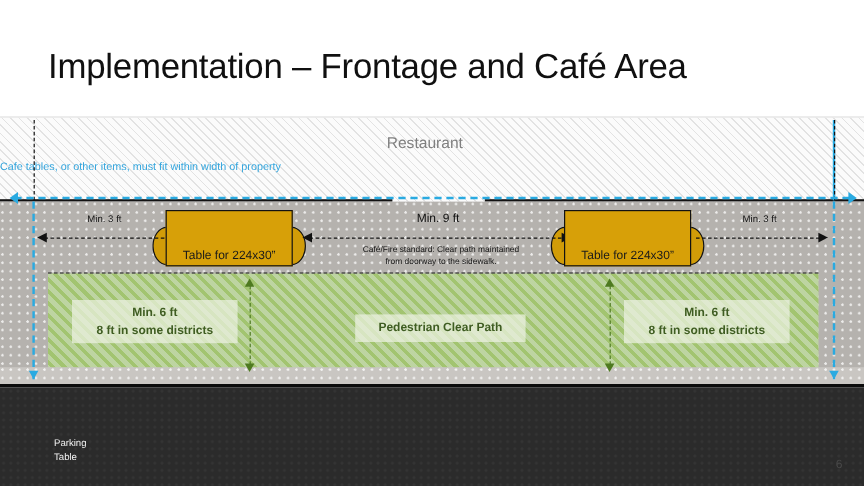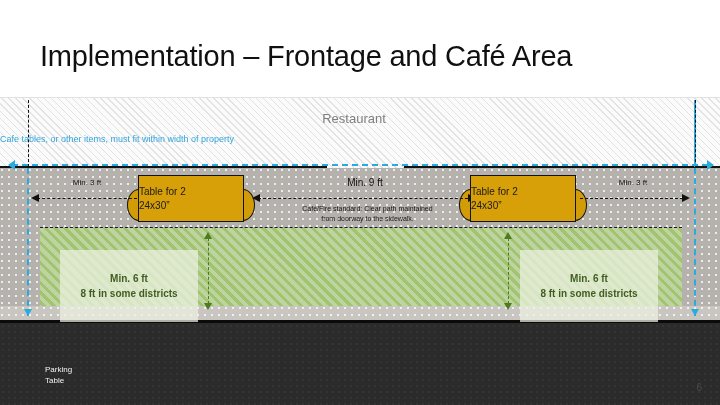--- a/index.html
+++ b/index.html
@@ -133,21 +133,21 @@
   #table-right{left:470px;}
   .chair{
     position:absolute;top:14px;width:22px;height:30px;border-radius:50%;
     background:#d19c08;border:1px solid #121212;
   }
   .chair.l{left:-11px;}
   .chair.r{right:-11px;}
   .table-box{
     position:relative;width:104px;height:45px;
     background:#d7a008;border:1.5px solid #121212;
-    display:flex;flex-direction:column;align-items:flex-start;justify-content:center;
+    display:flex;flex-direction:row;align-items:flex-end;justify-content:center;
     font-size:10px;color:#1a1a1a;line-height:14px;z-index:2;
   }
 
   
   .dim{position:absolute;height:0;border-top:1.5px dashed #111;}
   .arrowhead{
     position:absolute;width:0;height:0;
     border-top:4.5px solid transparent;border-bottom:4.5px solid transparent;
   }
   .arrowhead.left{border-right:8px solid #111;}
@@ -187,21 +187,21 @@
   .varrow.down{border-top:7px solid #4e7a20;}
   #va-lu{left:204px;top:232px;}
   #va-ld{left:204px;top:303px;}
   #va-ru{left:504px;top:232px;}
   #va-rd{left:504px;top:303px;}
 
   
   .gbox{
     position:absolute;background:rgba(236,241,225,.72);
     font-size:10px;font-weight:bold;color:#3f5d22;text-align:center;
-    line-height:15px;padding:21px 0;
+    line-height:15px;padding:3px 0;
   }
   #gbox-left{left:60px;top:250px;width:138px;}
   #gbox-right{left:520px;top:250px;width:138px;}
   #gbox-center{left:296px;top:262px;width:142px;padding:4px 0;}
 </style>
 </head>
 <body>
 
 <div id="slide">
 
@@ -277,18 +277,19 @@
   <div class="varrow up" id="va-lu"></div>
   <div class="varrow down" id="va-ld"></div>
   <div class="vdim" id="vdim-right"></div>
   <div class="varrow up" id="va-ru"></div>
   <div class="varrow down" id="va-rd"></div>
 
   <div class="gbox" id="gbox-left">
     <div>Min. 6 ft</div>
     <div>8 ft in some districts</div>
   </div>
+  <div class="gbox" id="gbox-center">Pedestrian Clear Path</div>
   <div class="gbox" id="gbox-right">
     <div>Min. 6 ft</div>
     <div>8 ft in some districts</div>
   </div>
 
 </div>
 
 </body></html>

